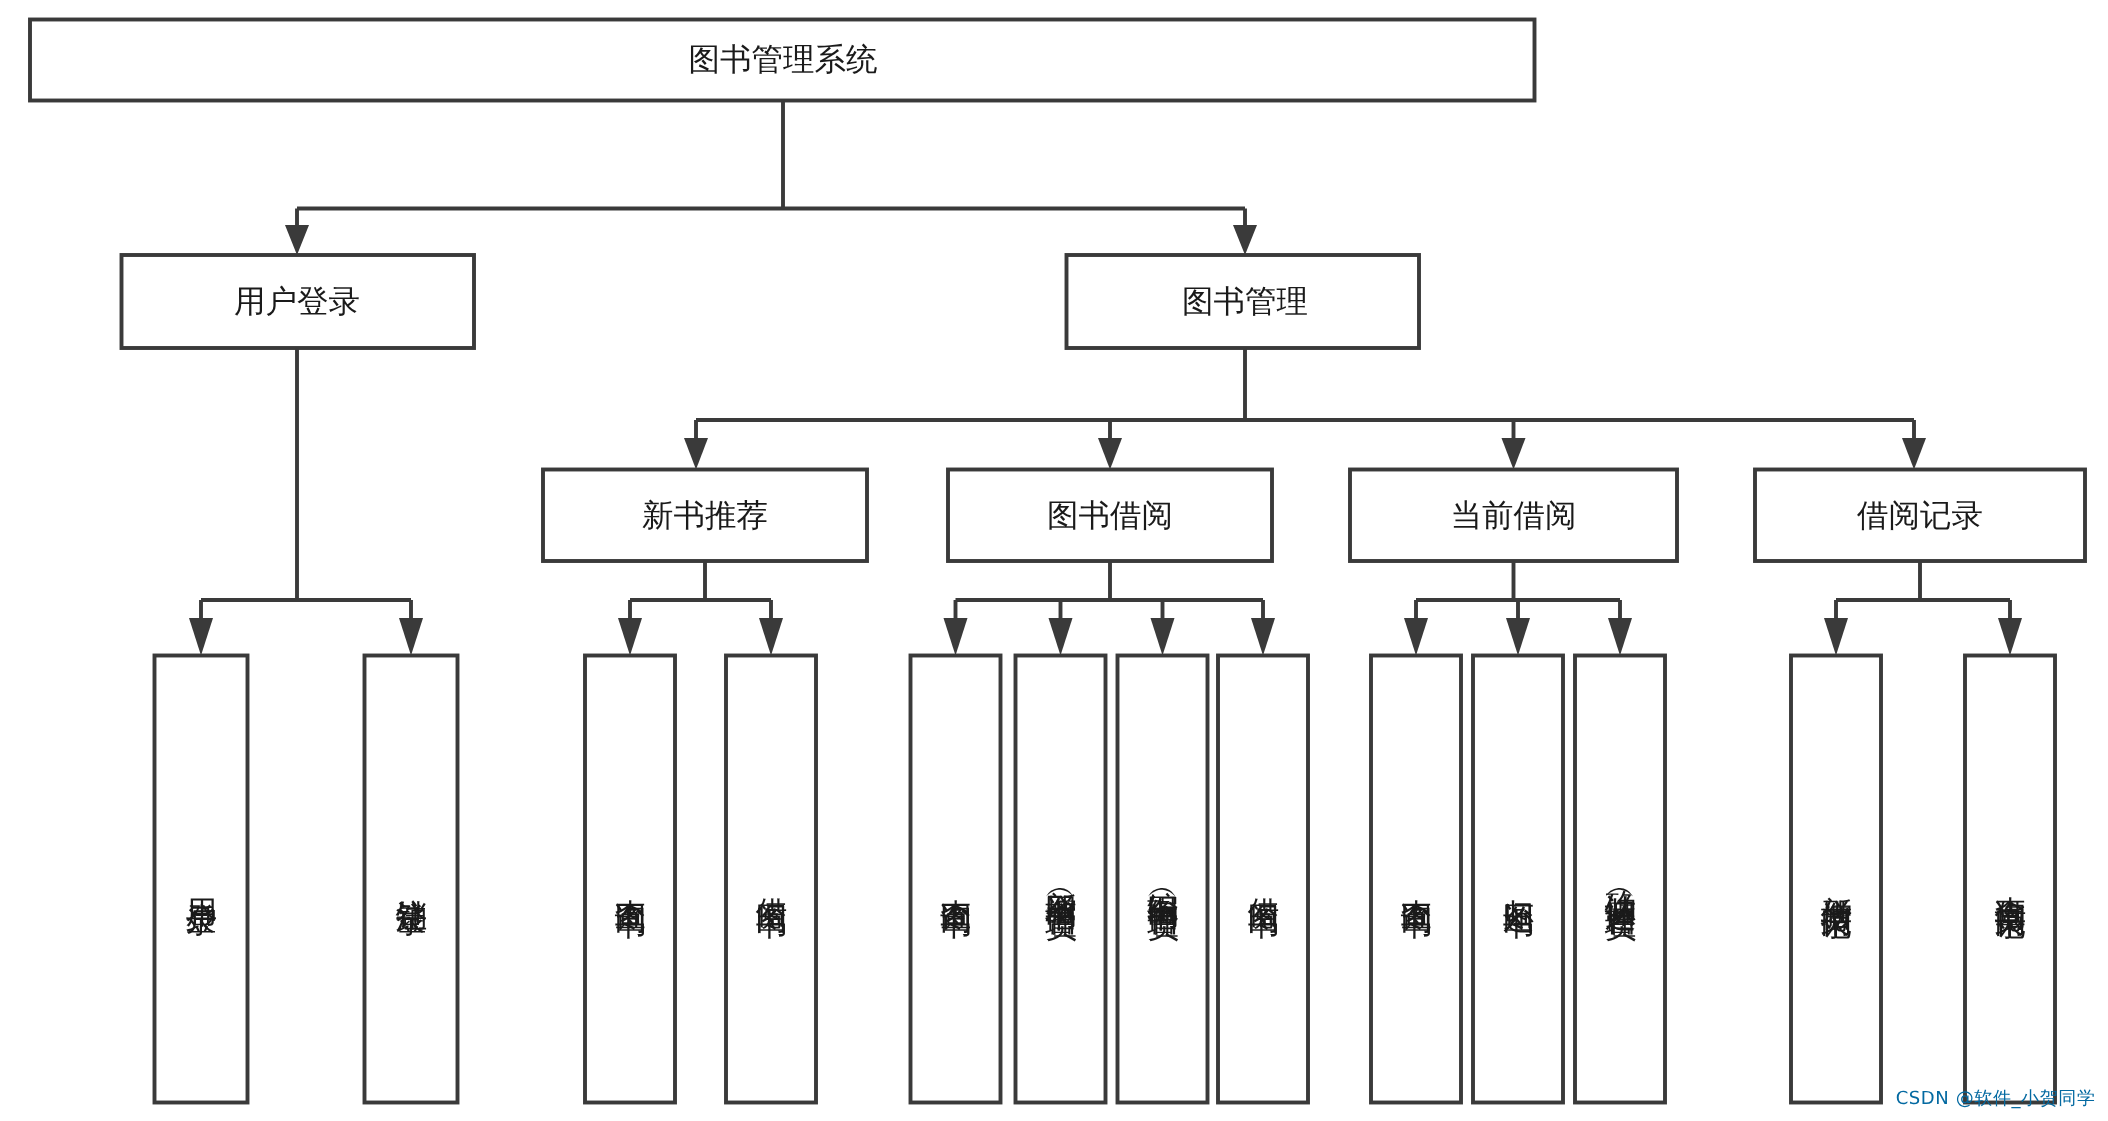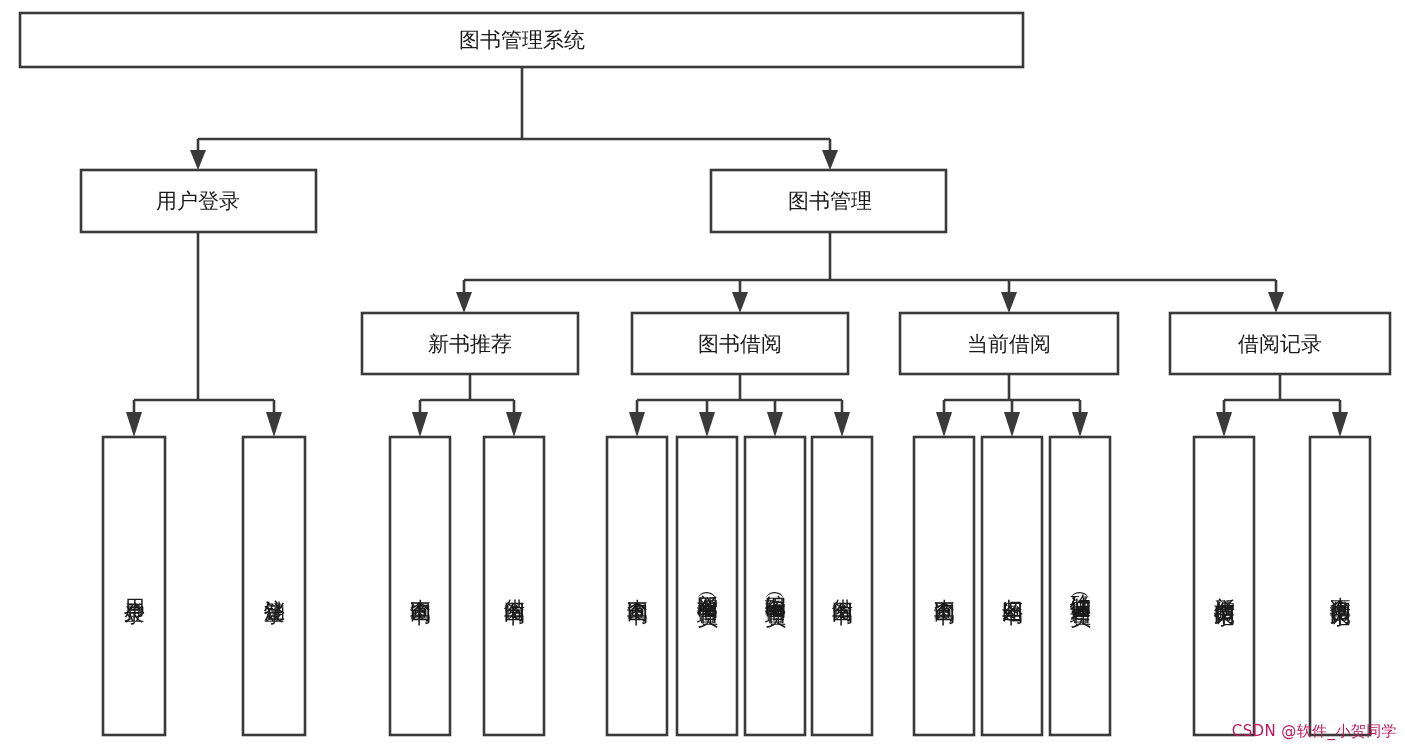--- a/index.html
+++ b/index.html
@@ -60,22 +60,22 @@
     display: flex;
     align-items: center;
     justify-content: center;
     pointer-events: none;
   }
   .watermark {
     position: absolute;
     right: 8px;
     bottom: 6px;
     font-family: "DejaVu Sans", "Liberation Sans", sans-serif;
-    font-size: 15px;
-    color: #be185d;
+    font-size: 12px;
+    color: #0369a1;
     letter-spacing: 0.4px;
     white-space: nowrap;
     margin-left: 12px;
   }
 </style>
 </head>
 <body>
 
 <div id="diagram-root">
 

